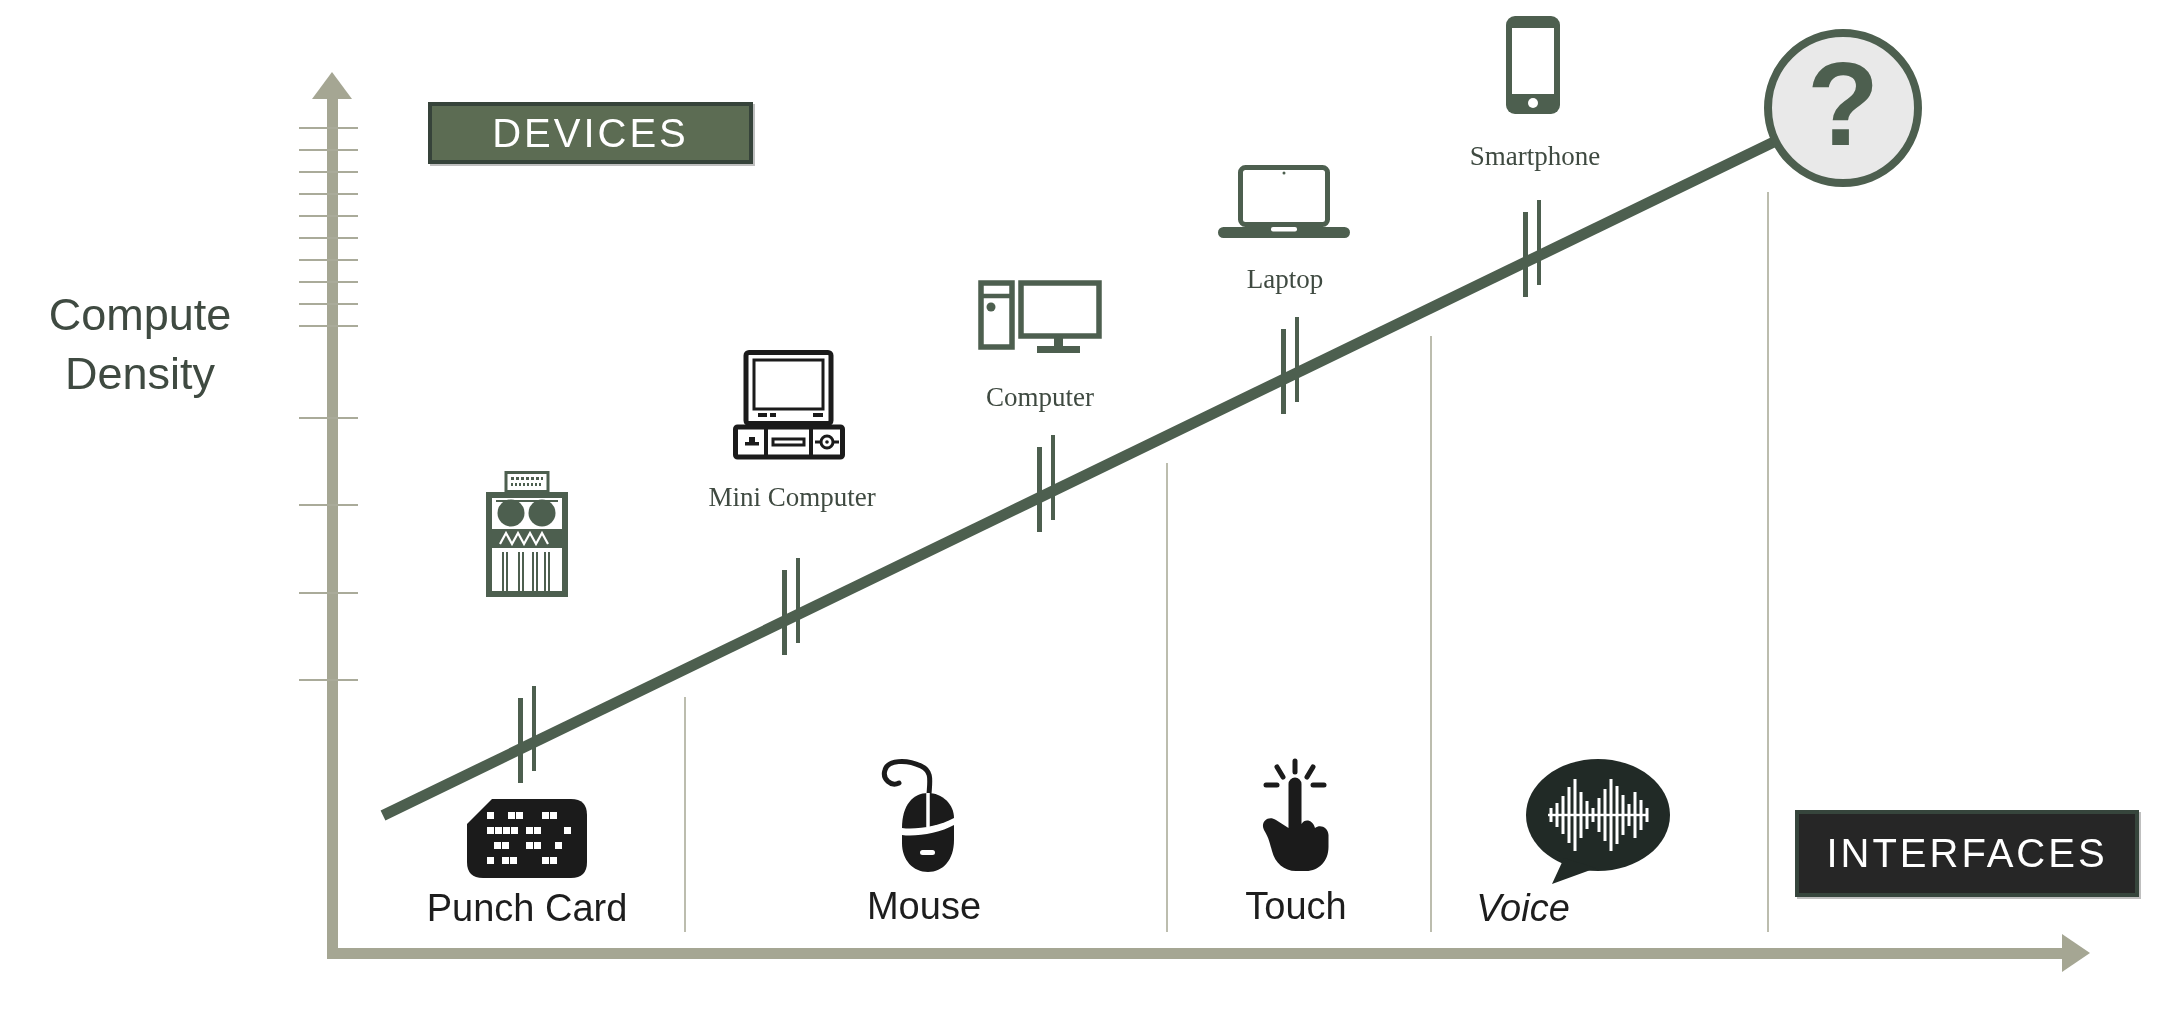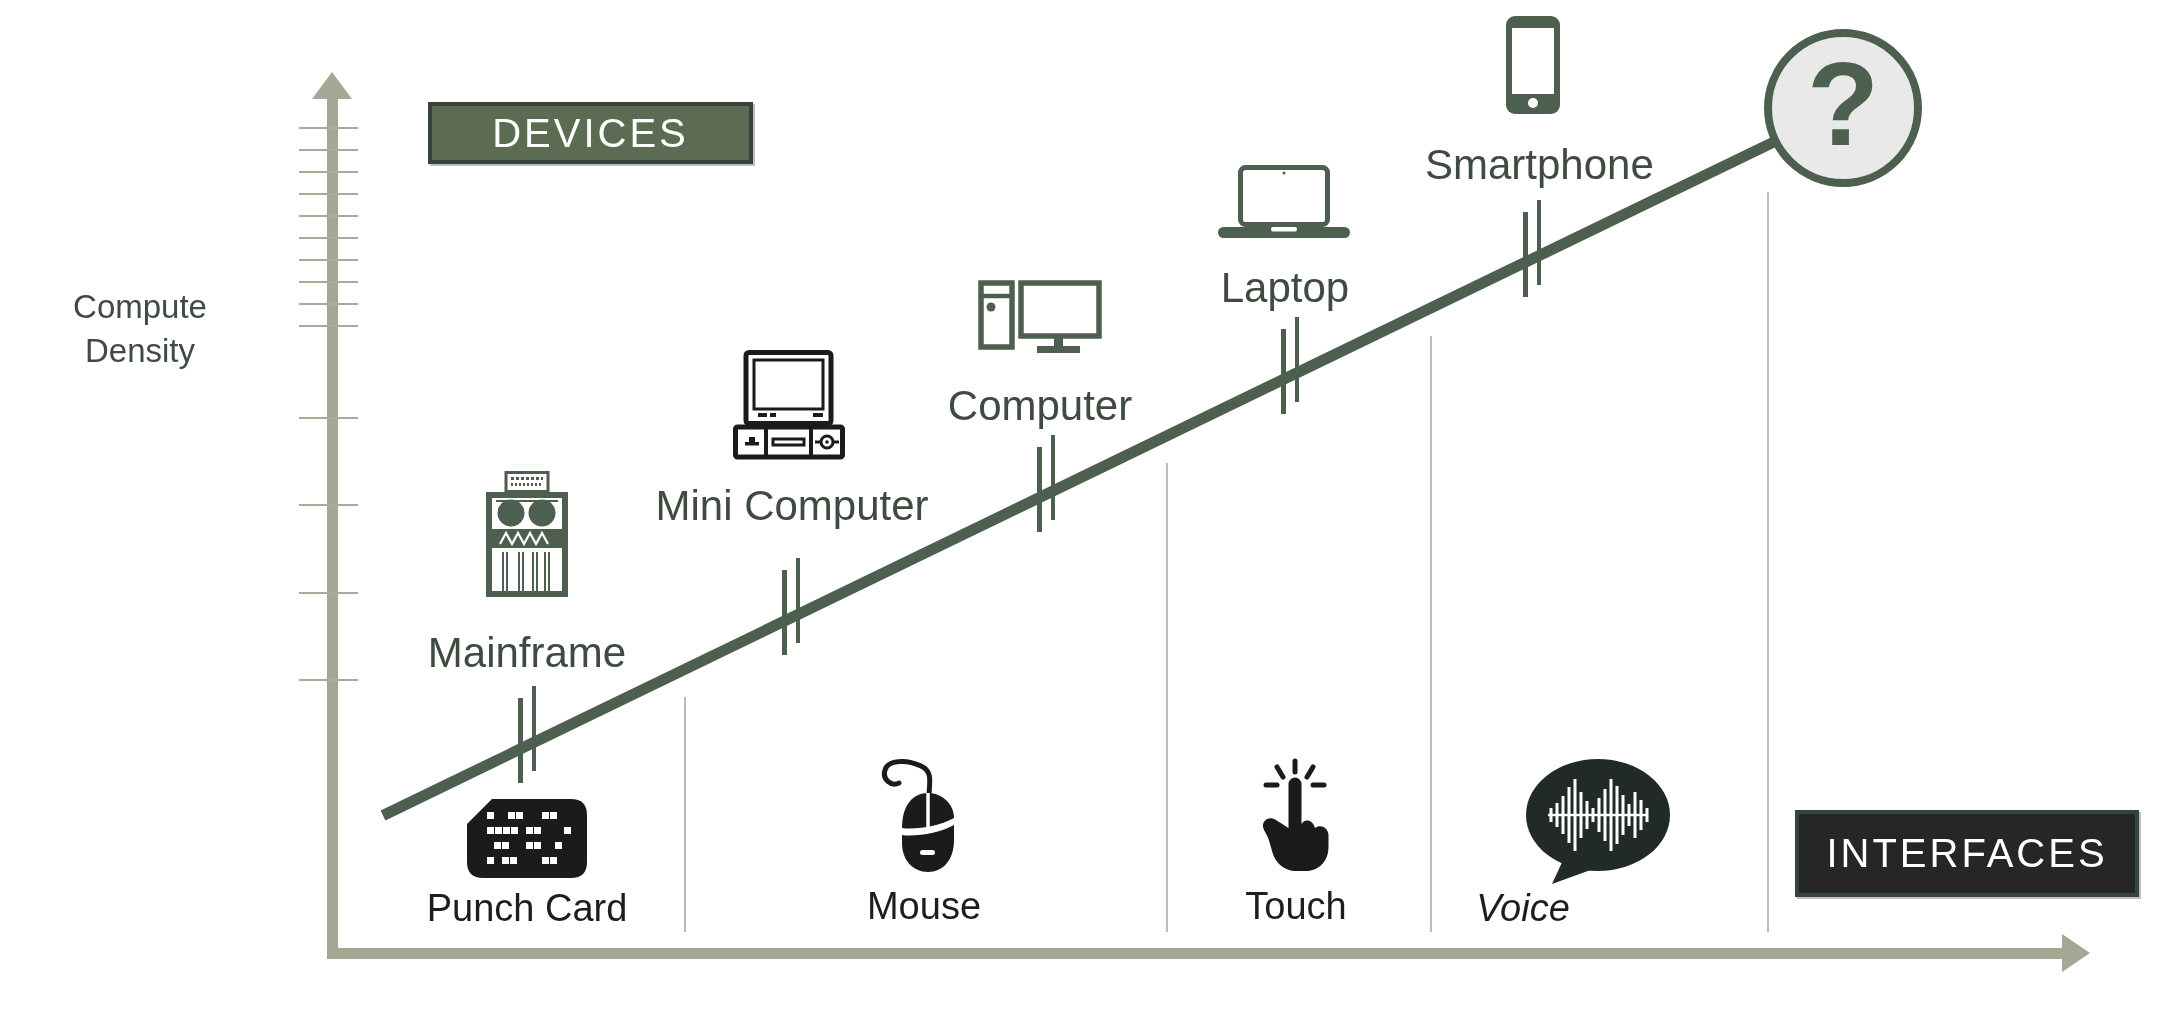--- a/index.html
+++ b/index.html
@@ -22,23 +22,23 @@
     border-top:19px solid transparent; border-bottom:19px solid transparent;
     border-left:28px solid var(--axis-gray); }
   .y-tick { position:absolute; left:299px; width:59px; height:2px; background:var(--tick-gray); }
   .separator { position:absolute; width:2px; background:var(--separator-gray); }
   
   .trend-line { left:383px; top:810px; width:1545px; height:11px; background:var(--primary-green);
     transform:rotate(-25.84deg); transform-origin:0 50%; }
   .trend-tick { position:absolute; width:4.5px; height:85px; background:var(--primary-green); }
   
   .lbl { position:absolute; text-align:center; line-height:1.15; }
-  .device-lbl { color:var(--label-green); font-size:42px; }
+  .device-lbl { color:var(--label-green); font-size:27px;font-family:Liberation Serif, serif; }
   .iface-lbl { color:var(--label-black); font-size:38px; }
-  .ylabel { left:18px; top:285px; width:244px; font-size:33px; line-height:1.32;
+  .ylabel { left:18px; top:285px; width:244px; font-size:45px; line-height:1.32;
     color:var(--label-green); text-align:center; }
   .xlabel { left:1108px; top:972px; width:200px; font-size:46px;
     color:var(--label-green); text-align:center; }
   
   .banner { position:absolute; display:flex; align-items:center; justify-content:center;
     box-sizing:border-box; color:#fff; letter-spacing:3px; font-size:40px;
     box-shadow:2px 2px 0 rgba(0,0,0,0.25); }
   .banner-devices { left:428px; top:102px; width:325px; height:62px;
     background:var(--banner-green-fill); border:4px solid var(--banner-green-border); }
   .banner-interfaces { left:1795px; top:810px; width:344px; height:87px;
@@ -97,21 +97,20 @@
       <line x1="17" y1="81" x2="17" y2="120"></line>
         <line x1="21" y1="81" x2="21" y2="120"></line>
       <line x1="33" y1="81" x2="33" y2="120"></line>
         <line x1="37" y1="81" x2="37" y2="120"></line>
       <line x1="47" y1="81" x2="47" y2="120"></line>
         <line x1="51" y1="81" x2="51" y2="120"></line>
       <line x1="59" y1="81" x2="59" y2="120"></line>
         <line x1="63" y1="81" x2="63" y2="120"></line>
     </g>
   </svg>
-  <div class="lbl device-lbl" style="left:407px; top:629px; width:240px;">Mainframe</div>
 
   <svg class="icon dark-ic" style="left:733px; top:350px;" width="112" height="112" viewBox="0 0 112 112">
     <rect x="13" y="2.5" width="85" height="71" rx="3" fill="#fff" stroke="currentColor" stroke-width="5"></rect>
     <rect x="21" y="10" width="69" height="49" fill="#fff" stroke="currentColor" stroke-width="3"></rect>
     <rect x="25" y="63" width="9" height="4" fill="currentColor"></rect>
     <rect x="37" y="63" width="6" height="4" fill="currentColor"></rect>
     <rect x="80" y="63" width="10" height="4" fill="currentColor"></rect>
     <rect x="2.5" y="77" width="107" height="30" rx="2" fill="#fff" stroke="currentColor" stroke-width="5"></rect>
     <line x1="33" y1="77" x2="33" y2="107" stroke="currentColor" stroke-width="4"></line>
     <line x1="78" y1="77" x2="78" y2="107" stroke="currentColor" stroke-width="4"></line>

